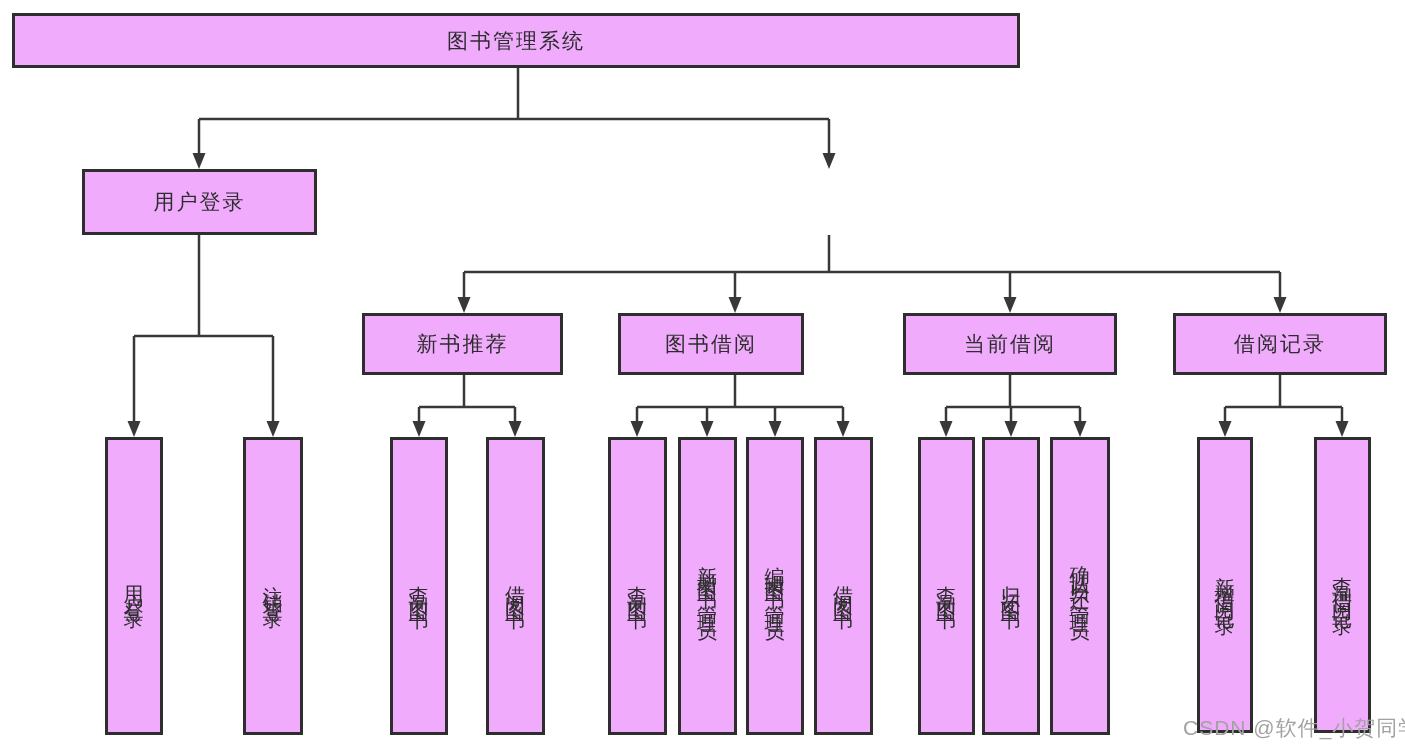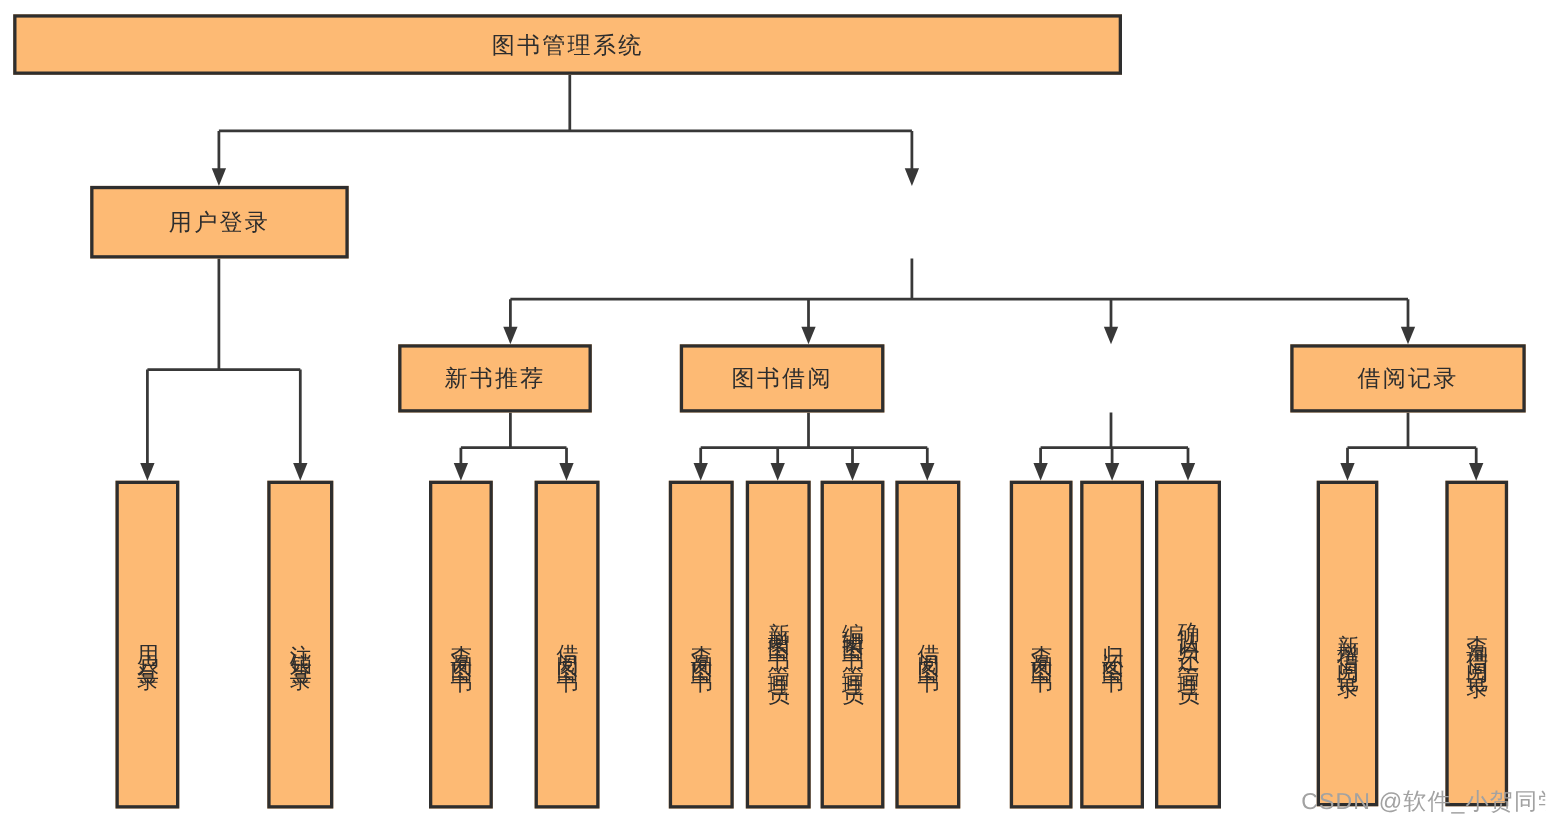--- a/index.html
+++ b/index.html
@@ -23,21 +23,21 @@
     stroke-width: 2.5;
   }
   .connectors polygon {
     fill: #383838;
     stroke: none;
   }
   .box {
     position: absolute;
     box-sizing: border-box;
     border: 3px solid #2e2e2e;
-    background: #fdba74;
+    background: #f0abfc;
     display: flex;
     align-items: center;
     justify-content: center;
     color: #2d2d2d;
     z-index: 2;
   }
   .hbox span {
     font-size: 21px;
     letter-spacing: 2px;
     white-space: nowrap;
@@ -117,25 +117,28 @@
   </svg>
 
   <div class="box hbox" style="left:12px;top:13px;width:1008px;height:55px">
     <span>图书管理系统</span>
   </div>
 
   <div class="box hbox" style="left:82px;top:169px;width:235px;height:66px">
     <span>用户登录</span>
   </div>
 
-  <div class="box hbox" style="left:362px;top:313px;width:176px;height:62px">
+  <div class="box hbox" style="left:362px;top:313px;width:201px;height:62px">
     <span>新书推荐</span>
   </div>
   <div class="box hbox" style="left:618px;top:313px;width:186px;height:62px">
     <span>图书借阅</span>
+  </div>
+  <div class="box hbox" style="left:903px;top:313px;width:214px;height:62px">
+    <span>当前借阅</span>
   </div>
   <div class="box hbox" style="left:1173px;top:313px;width:214px;height:62px">
     <span>借阅记录</span>
   </div>
 
   <div class="box vbox" style="left:105px;top:437px;width:58px;height:298px">
     <span>用户登录</span>
   </div>
   <div class="box vbox" style="left:243px;top:437px;width:60px;height:298px">
     <span>注销登录</span>

